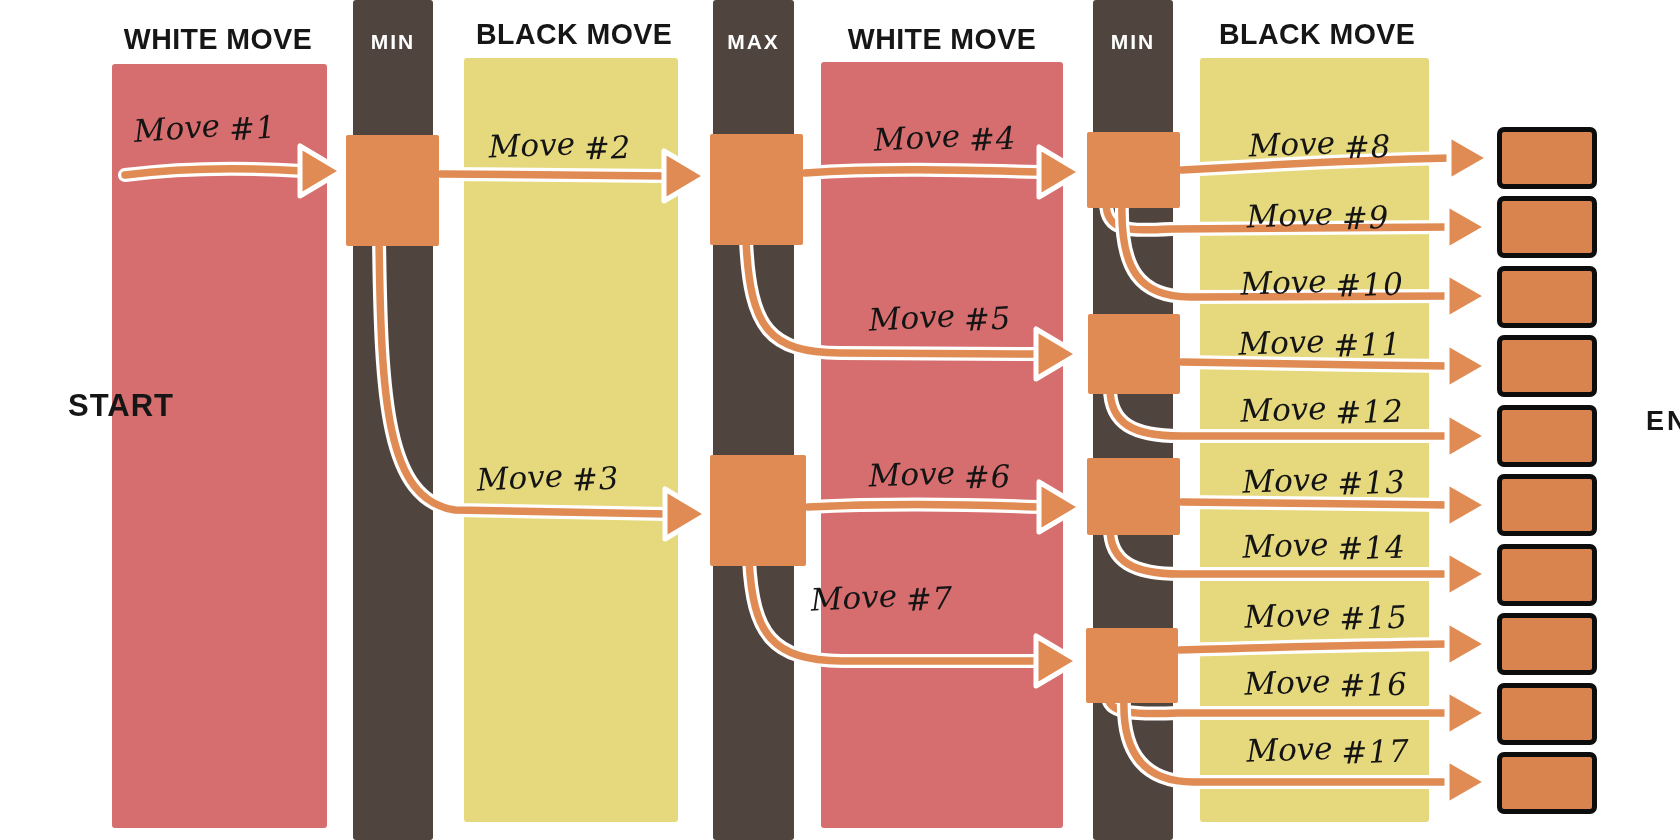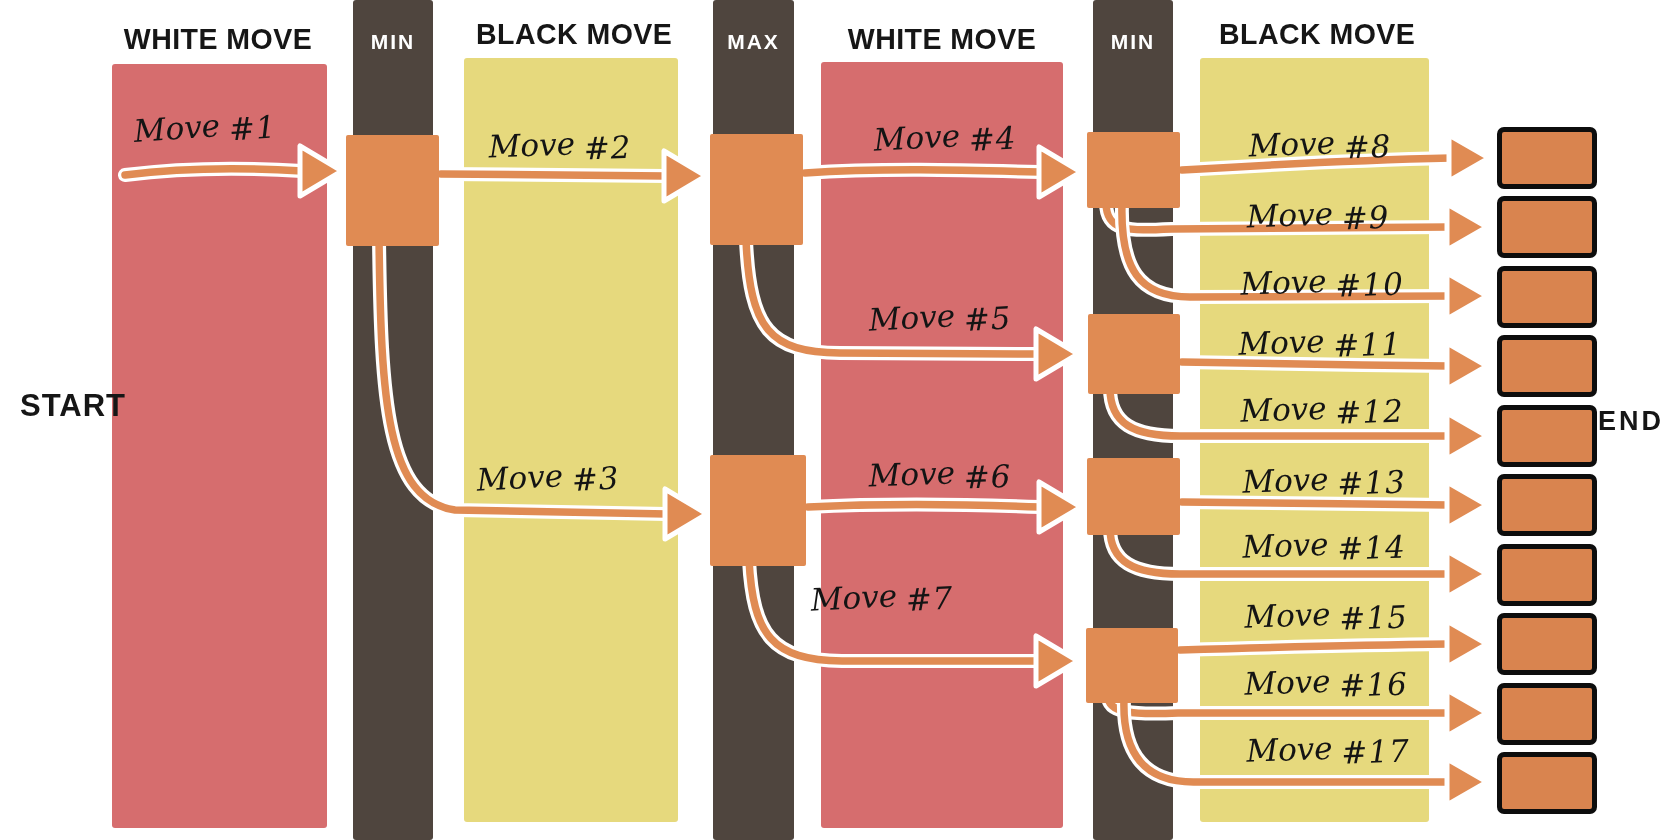--- a/index.html
+++ b/index.html
@@ -6,21 +6,21 @@
   body{width:1680px;height:840px;position:relative;overflow:hidden;
        font-family:"Liberation Sans",sans-serif;}
   .band{position:absolute;border-radius:3px;}
   .band.white{background:#d66d6e;}
   .band.black{background:#e6d97d;}
   .band.dark{background:#4f453e;}
   .col-header{position:absolute;color:#161616;font-weight:700;font-size:30px;
       letter-spacing:.5px;text-align:center;transform:scaleX(.95);white-space:nowrap;}
   .minmax-header{position:absolute;color:#ffffff;font-weight:700;font-size:21px;
       letter-spacing:2px;text-align:center;white-space:nowrap;}
-  .endpoint{position:absolute;color:#161616;font-weight:700;white-space:nowrap;}
+  .endpoint{position:absolute;color:#161616;font-weight:700;white-space:nowrap;margin-left:48px;}
   #start-label{left:20px;top:388px;font-size:31px;letter-spacing:1px;}
   #end-label{left:1598px;top:406px;font-size:27px;letter-spacing:3px;}
   .node{position:absolute;background:#e08b53;border-radius:2px;z-index:3;}
   .end-square{position:absolute;left:1497px;width:100px;height:62px;background:#d9844f;
       border:5px solid #0d0d0d;border-radius:7px;box-sizing:border-box;z-index:3;}
   #arrows-layer{position:absolute;left:0;top:0;z-index:2;}
   .casing{fill:none;stroke:#ffffff;stroke-width:14;stroke-linecap:round;stroke-linejoin:round;}
   .core{fill:none;stroke:#e08b53;stroke-width:7.5;stroke-linecap:round;stroke-linejoin:round;}
   .head{fill:#e08b53;stroke:#ffffff;stroke-width:5;stroke-linejoin:round;}
   .move-label{position:absolute;width:220px;text-align:center;z-index:4;

